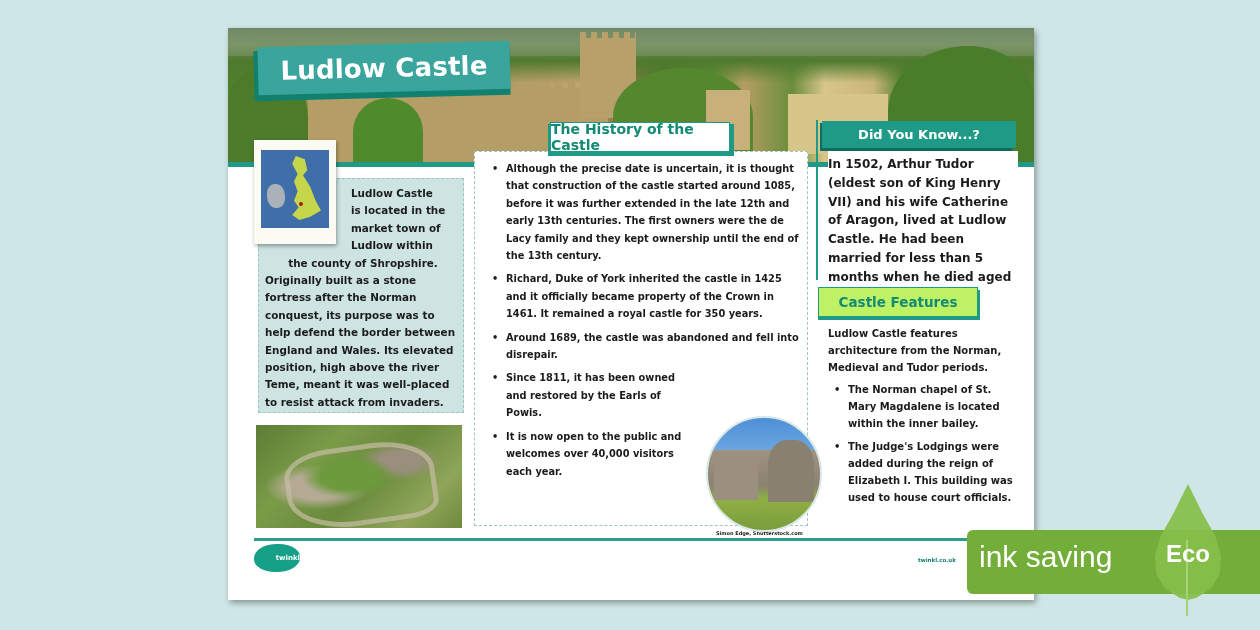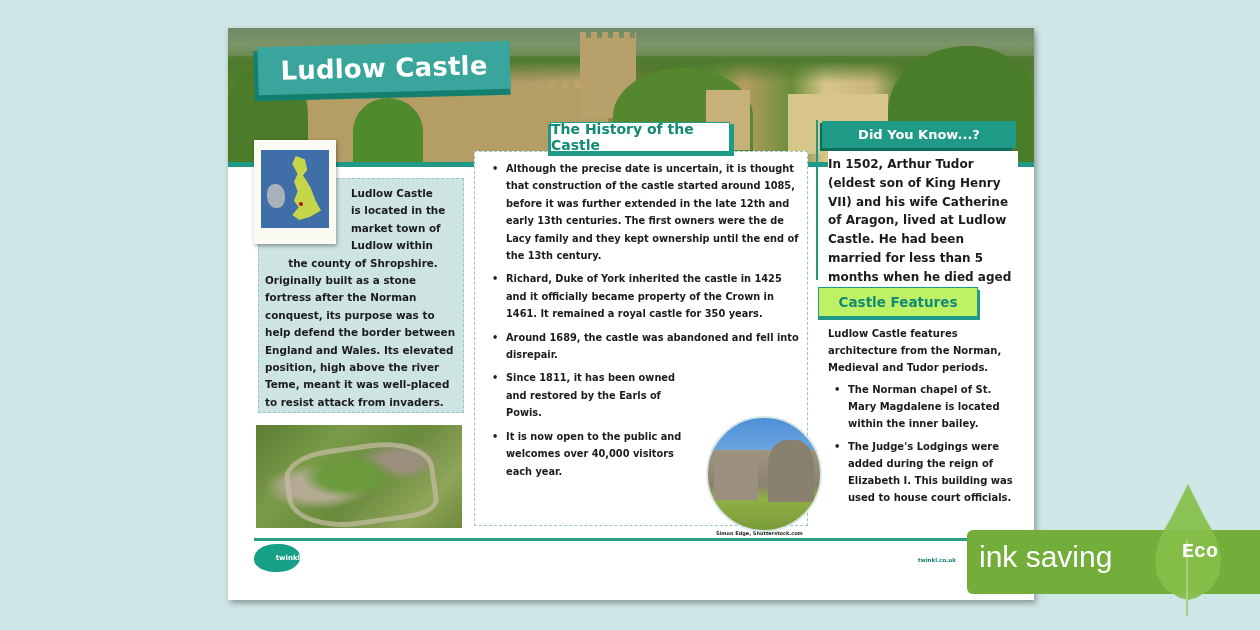--- a/index.html
+++ b/index.html
@@ -151,21 +151,21 @@
     position:absolute; left: 967px; top: 530px; width: 293px; height: 64px; background:#72ae39;
     border-radius: 6px 0 0 6px; z-index: 10;
   }
   .eco-text { position:absolute; left: 12px; top: 10px; color:#fff; font-size: 30px; font-family: "Liberation Sans", sans-serif; }
   .eco-leaf {
     position:absolute; left: 1152px; top: 484px; width: 72px; height: 116px; z-index: 11;
     background:#86bf4a; opacity: 0.92;
     clip-path: polygon(50% 0, 70% 25%, 88% 45%, 96% 62%, 94% 78%, 82% 90%, 62% 98%, 50% 100%, 38% 98%, 18% 90%, 6% 78%, 4% 62%, 12% 45%, 30% 25%);
   }
   .eco-stem { position:absolute; left: 1186px; top: 540px; width: 2px; height: 76px; background:#a7d17a; z-index: 12; }
-  .eco-label { position:absolute; left: 1158px; top: 540px; width: 60px; text-align:right; color:#fff; font-weight:bold; font-size: 20px; z-index: 13; font-family: Liberation Mono, monospace; }
+  .eco-label { position:absolute; left: 1158px; top: 540px; width: 60px; text-align:center; color:#fff; font-weight:bold; font-size: 24px; z-index: 13; font-family: Liberation Sans, sans-serif; }
 </style>
 </head>
 <body>
 
 <div class="page">
   <div class="hero">
     <div class="hero-sky"></div>
     <div class="hero-tree1"></div>
     <div class="hero-wall"></div>
     <div class="hero-tower1"></div>

